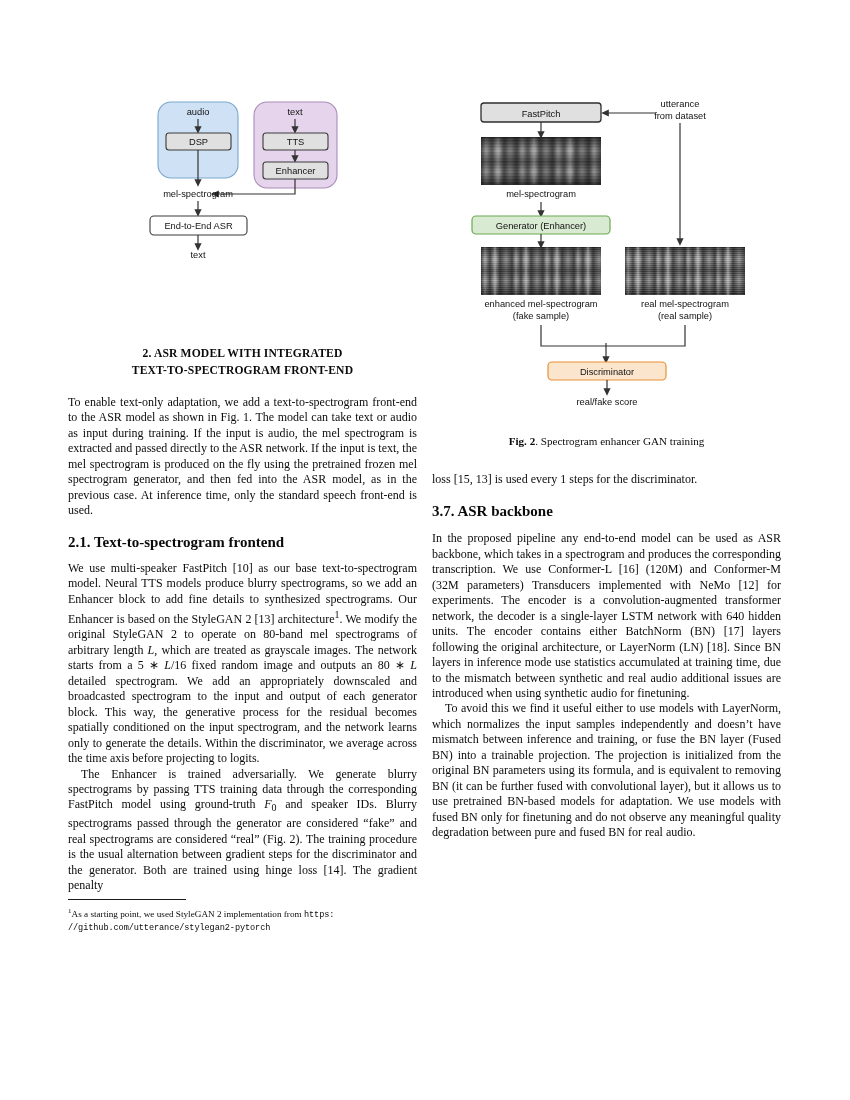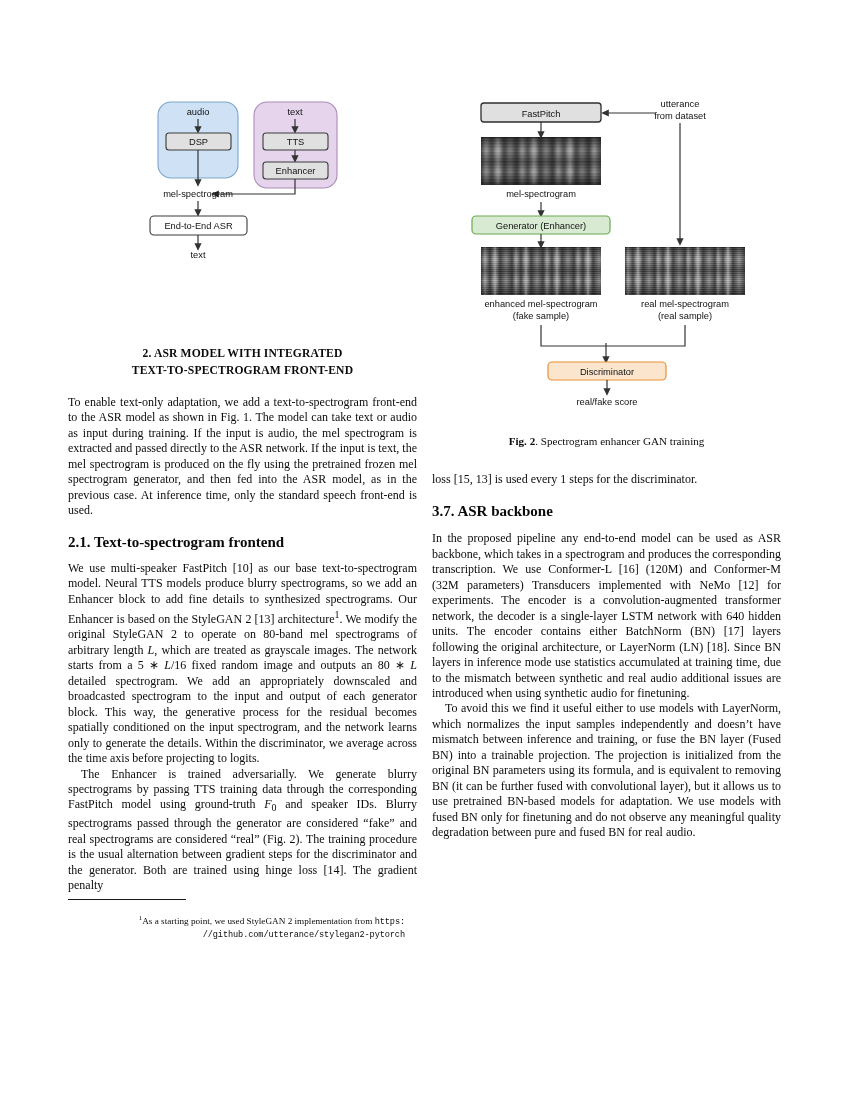--- a/index.html
+++ b/index.html
@@ -62,22 +62,22 @@
   
   .footnote-rule {
     width: 118px;
     height: 1px;
     background: #1a1a1a;
     margin: 5px 0 5px 0;
   }
   .footnote {
     font-size: 9.2px;
     line-height: 12.6px;
-    text-align: right;
-    margin: 12px;
+    text-align: left;
+    margin: 0;
   }
   .footnote sup { font-size: 7px; vertical-align: super; }
   .mono { font-family: "Liberation Mono", monospace; font-size: 8.6px; letter-spacing: -0.1px;}
 
   
   .fig {
     position: absolute;
   }
   .fig svg { display: block; }
 

